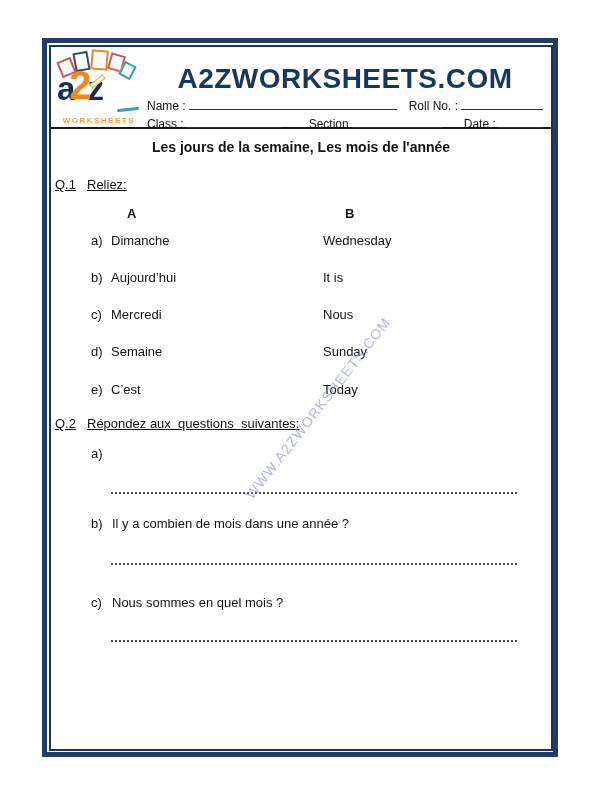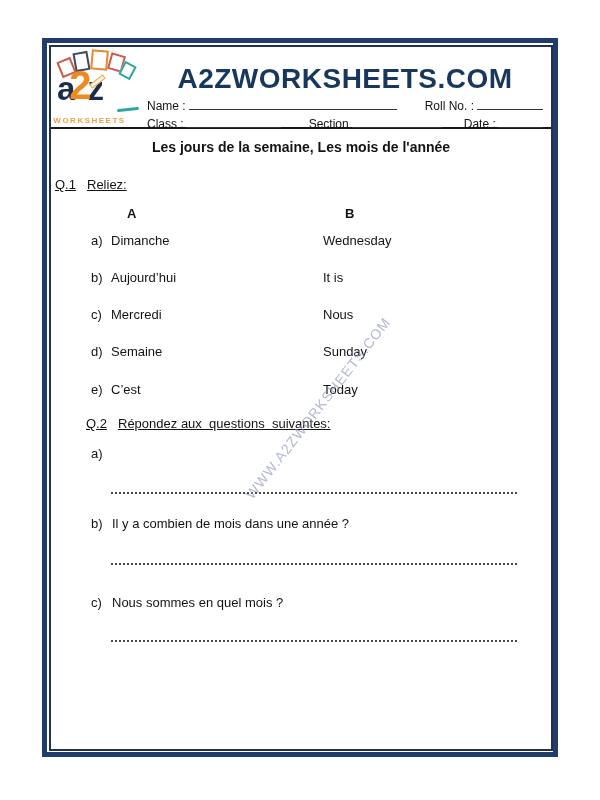--- a/index.html
+++ b/index.html
@@ -28,21 +28,21 @@
   .p3 { left:40px; top:3px;  width:17px; height:20px; border:2px solid #e58b2a; transform:rotate(5deg); }
   .p4 { left:58px; top:7px;  width:15px; height:17px; border:2px solid #cf5a50; transform:rotate(16deg); }
   .p5 { left:70px; top:16px; width:13px; height:15px; border:2px solid #2fa7a0; transform:rotate(28deg); }
   .a2z { position:absolute; left:6px; top:18px; display:flex; align-items:flex-end; line-height:1; }
   .la  { font-size:33px; font-weight:bold; color:#1c2c4e; letter-spacing:-2px; }
   .l2  { font-size:40px; font-weight:bold; color:#ef8a1d; margin:0 -4px; position:relative; z-index:2; }
   .pencil { position:absolute; left:38px; top:32px; width:15px; height:3px; background:#fdf4e4;
             border:1px solid #d9b25a; transform:rotate(-38deg); z-index:3; }
   .swoosh { position:absolute; right:4px; bottom:16px; width:22px; height:3px;
             background:#2fa7a0; transform:rotate(-6deg); border-radius:2px; }
-  .logo-word { position:absolute; left:0; right:15px; bottom:2px; text-align:center;
+  .logo-word { position:absolute; left:0; right:8px; bottom:2px; text-align:right;
                font-size:8px; font-weight:bold; color:#e9a14a; letter-spacing:1.5px; }
   .header-right { flex:1; padding:16px 8px 0 4px; box-sizing:border-box; }
   .site-title { text-align:center; font-size:28px; font-weight:bold; color:#17375d; letter-spacing:0.5px; }
   .fline { display:flex; align-items:baseline; font-size:12px; margin-top:2px; white-space:nowrap; }
   .fline .lbl { flex:0 0 auto; }
   .blank { display:inline-block; border-bottom:1px solid #333; height:12px; margin-left:3px; }
   .b-name { width:208px; } .b-roll { flex:1; }
   .b-class { width:94px; margin-right:12px; } .b-section { width:90px; margin-right:6px; } .b-date { flex:1; }
   .fline .lbl.mid { margin-left:16px; }
   
@@ -87,21 +87,21 @@
         </div>
         <div class="pencil"></div>
         <div class="swoosh"></div>
         <div class="logo-word">WORKSHEETS</div>
       </div>
       <div class="header-right">
         <div class="site-title">A2ZWORKSHEETS.COM</div>
         <div class="fline">
           <span class="lbl">Name :</span>
           <span class="blank b-name"></span>
-          <span class="lbl mid" style="margin-left:28px;">Roll No. :</span>
+          <span class="lbl mid" style="margin-left:12px;">Roll No. :</span>
           <span class="blank b-roll"></span>
         </div>
         <div class="fline">
           <span class="lbl">Class :</span>
           <span class="blank b-class"></span>
           <span class="lbl mid">Section</span>
           <span class="blank b-section"></span>
           <span class="lbl mid">Date :</span>
           <span class="blank b-date"></span>
         </div>
@@ -136,21 +136,21 @@
       <span class="pl">d)</span>
       <span class="pf">Semaine</span>
       <span class="pe">Sunday</span>
     </div>
     <div class="row" style="top:335px;">
       <span class="pl">e)</span>
       <span class="pf">C’est</span>
       <span class="pe">Today</span>
     </div>
 
-    <div class="q-line" style="top:369px;margin-left:31px;">
+    <div class="q-line" style="top:369px;">
       <span class="q-num">Q.2</span>
       <span class="q-prompt">Répondez aux  questions  suivantes:</span>
     </div>
 
     <div class="row" style="top:399px;">
       <span class="ql">a)</span>
     </div>
     <div class="dots" style="top:445px;"></div>
 
     <div class="row" style="top:469px;">

